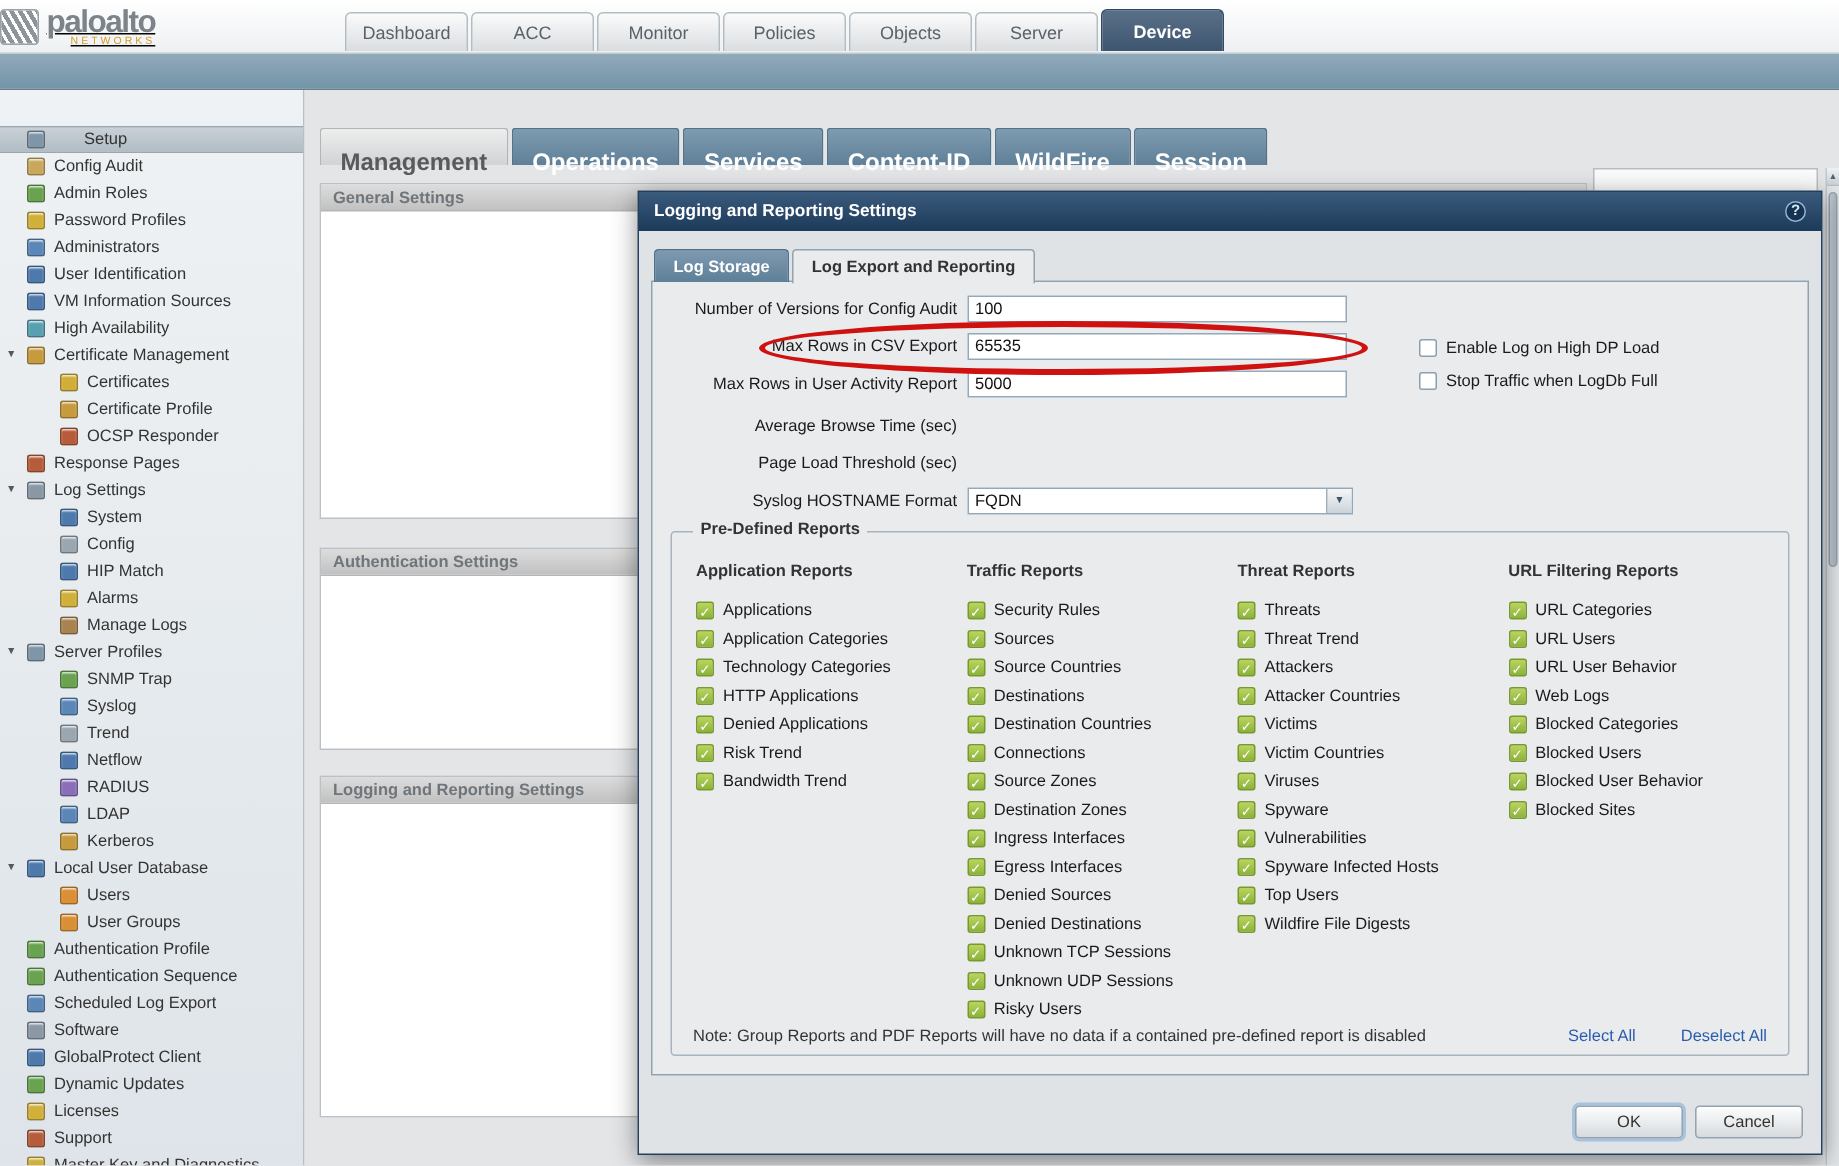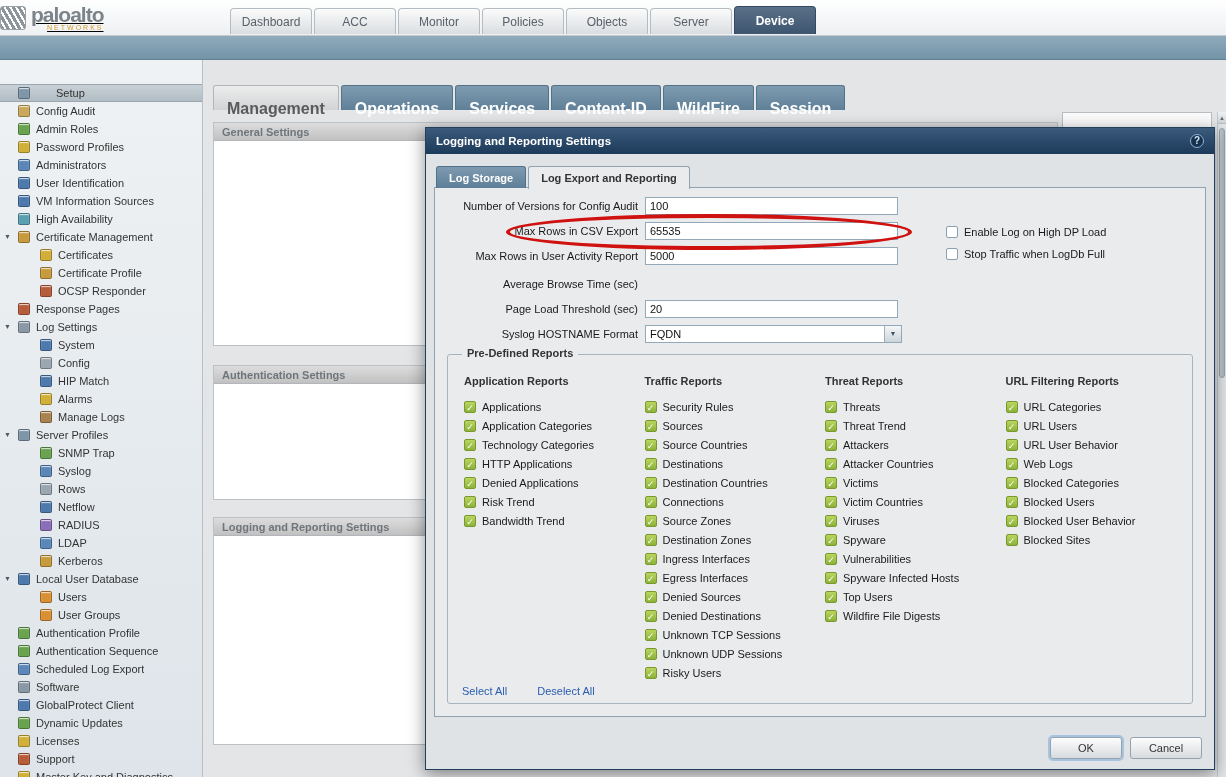--- a/index.html
+++ b/index.html
@@ -234,21 +234,21 @@
         <div class="tree-item ind1">
           <span class="ticon" style="background-color: rgb(105, 163, 79);"></span>
           <span class="tlabel">SNMP Trap</span>
         </div>
         <div class="tree-item ind1">
           <span class="ticon" style="background-color: rgb(91, 135, 184);"></span>
           <span class="tlabel">Syslog</span>
         </div>
         <div class="tree-item ind1">
           <span class="ticon" style="background-color: rgb(154, 166, 176);"></span>
-          <span class="tlabel">Rows</span>
+          <span class="tlabel">Trend</span>
         </div>
         <div class="tree-item ind1">
           <span class="ticon" style="background-color: rgb(77, 121, 173);"></span>
           <span class="tlabel">Netflow</span>
         </div>
         <div class="tree-item ind1">
           <span class="ticon" style="background-color: rgb(138, 111, 184);"></span>
           <span class="tlabel">RADIUS</span>
         </div>
         <div class="tree-item ind1">
@@ -357,21 +357,20 @@
           </div>
           <div class="field-row" style="top: 59px;">
             <label class="flabel">Max Rows in User Activity Report</label>
             <input type="text" class="finput" value="5000" style="">
           </div>
           <div class="field-row" style="top: 87px;">
             <label class="flabel">Average Browse Time (sec)</label>
           </div>
           <div class="field-row" style="top: 112px;">
             <label class="flabel">Page Load Threshold (sec)</label>
-            <input type="text" class="finput" value="20" style="">
           </div>
           <div class="field-row" style="top: 137px;">
             <label class="flabel">Syslog HOSTNAME Format</label>
             <div class="fselect">
               <span class="fsel-val">FQDN</span>
               <span class="fsel-btn">▼</span>
             </div>
           </div>
           <div class="cb-row" style="top: 9px; margin-top: 48px;">
             <span class="cbox"></span>
@@ -560,20 +559,21 @@
                 <span class="gcb">✓</span>
                 <span>Blocked User Behavior</span>
               </div>
               <div class="ritem">
                 <span class="gcb">✓</span>
                 <span>Blocked Sites</span>
               </div>
             </div>
           </div>
         <div class="reports-foot">
+          <span class="note">Note: Group Reports and PDF Reports will have no data if a contained pre-defined report is disabled</span>
           <span class="links">
             <a class="link">Select All</a>
             <a class="link">Deselect All</a>
           </span>
         </div>
       </div>
     </div>
     <div class="modal-buttons">
       <button class="btn ok">OK</button>
       <button class="btn">Cancel</button>

